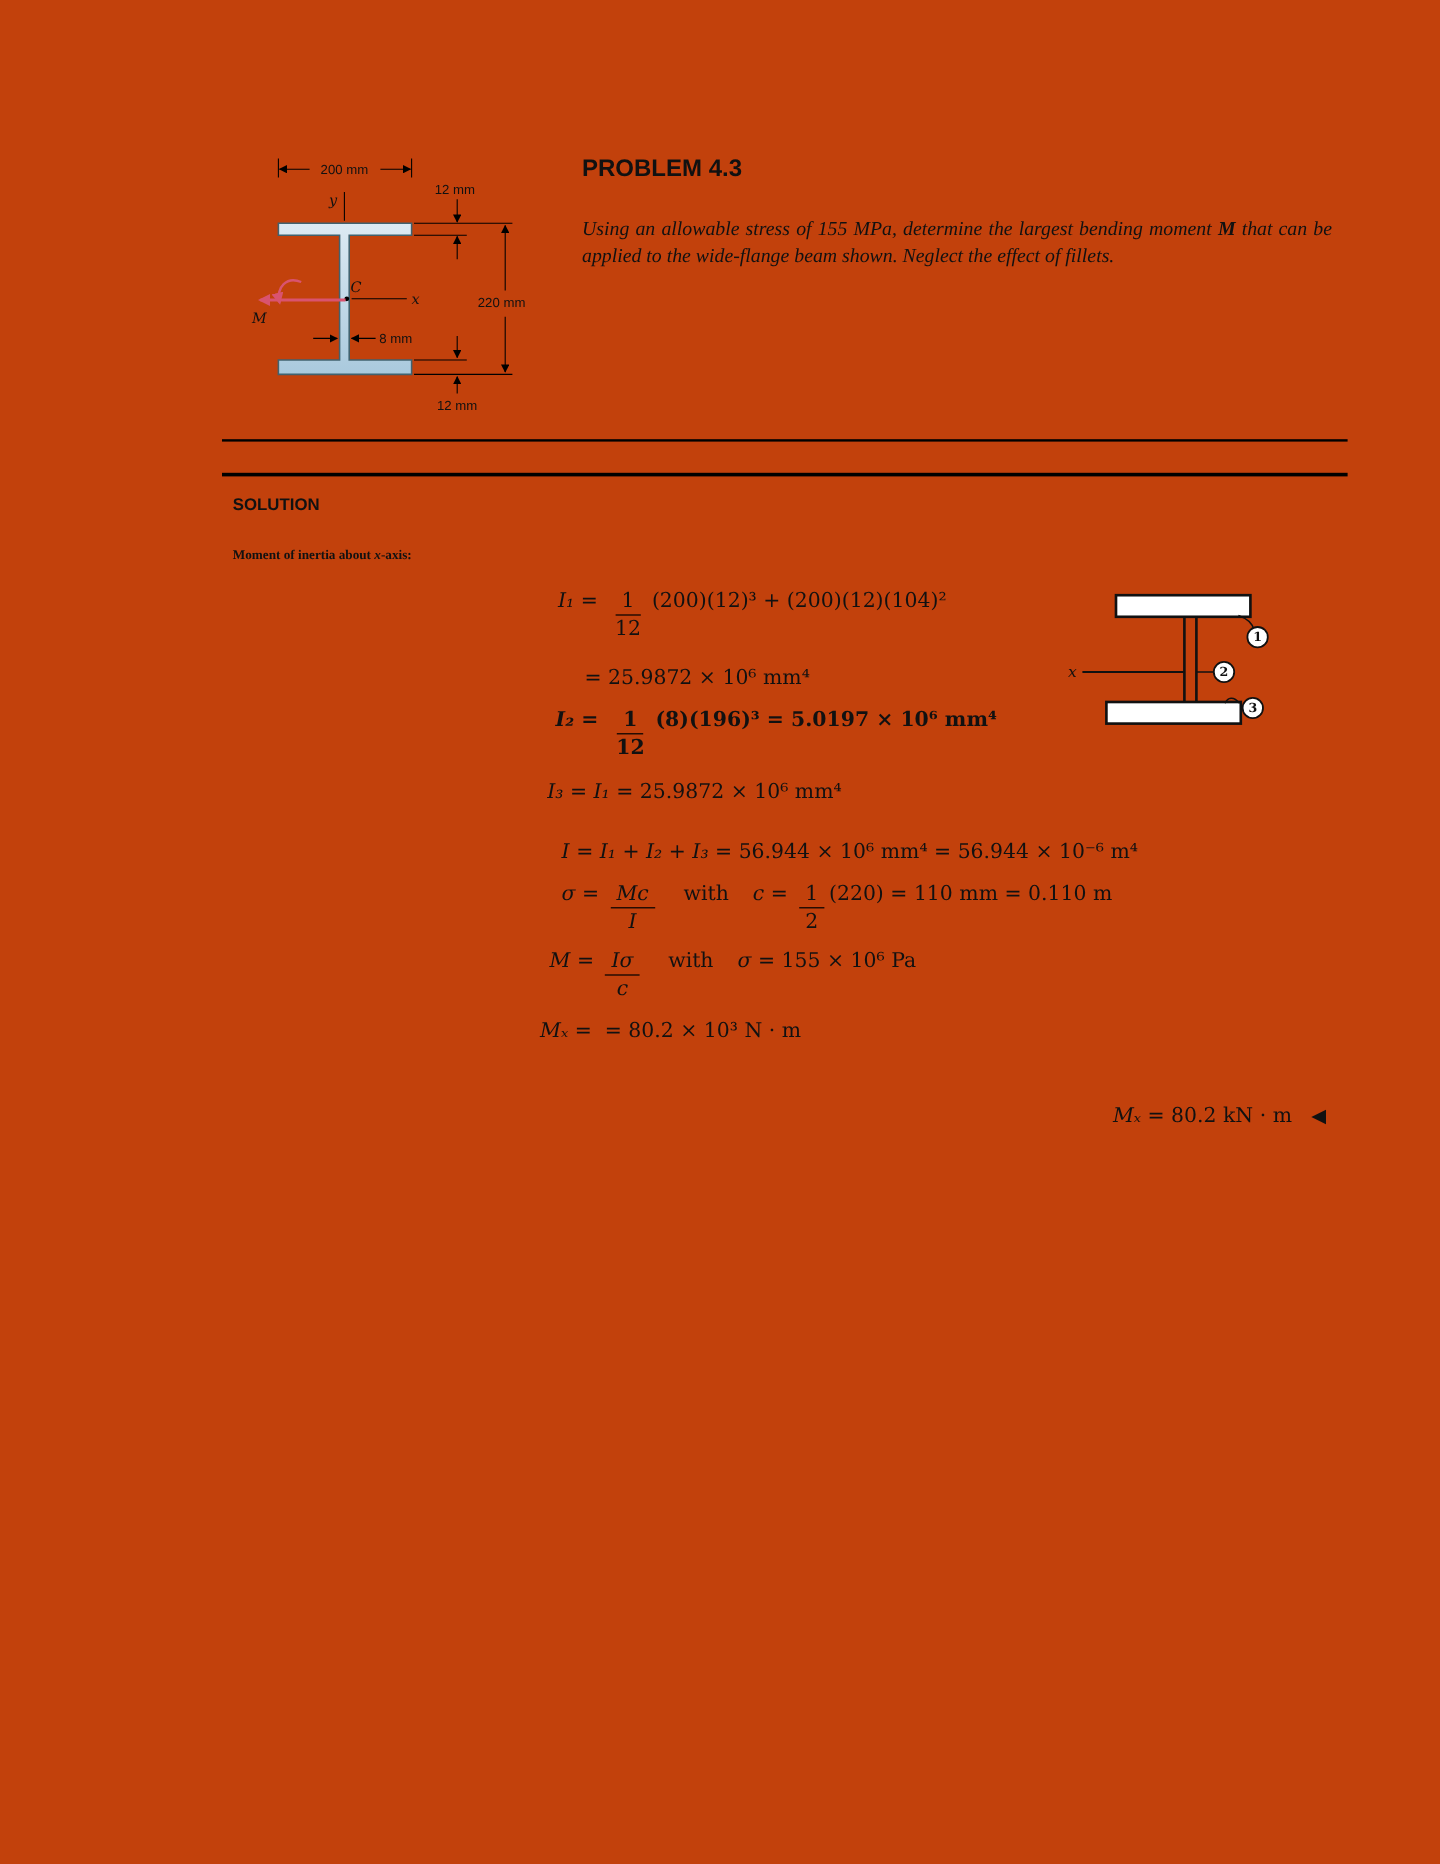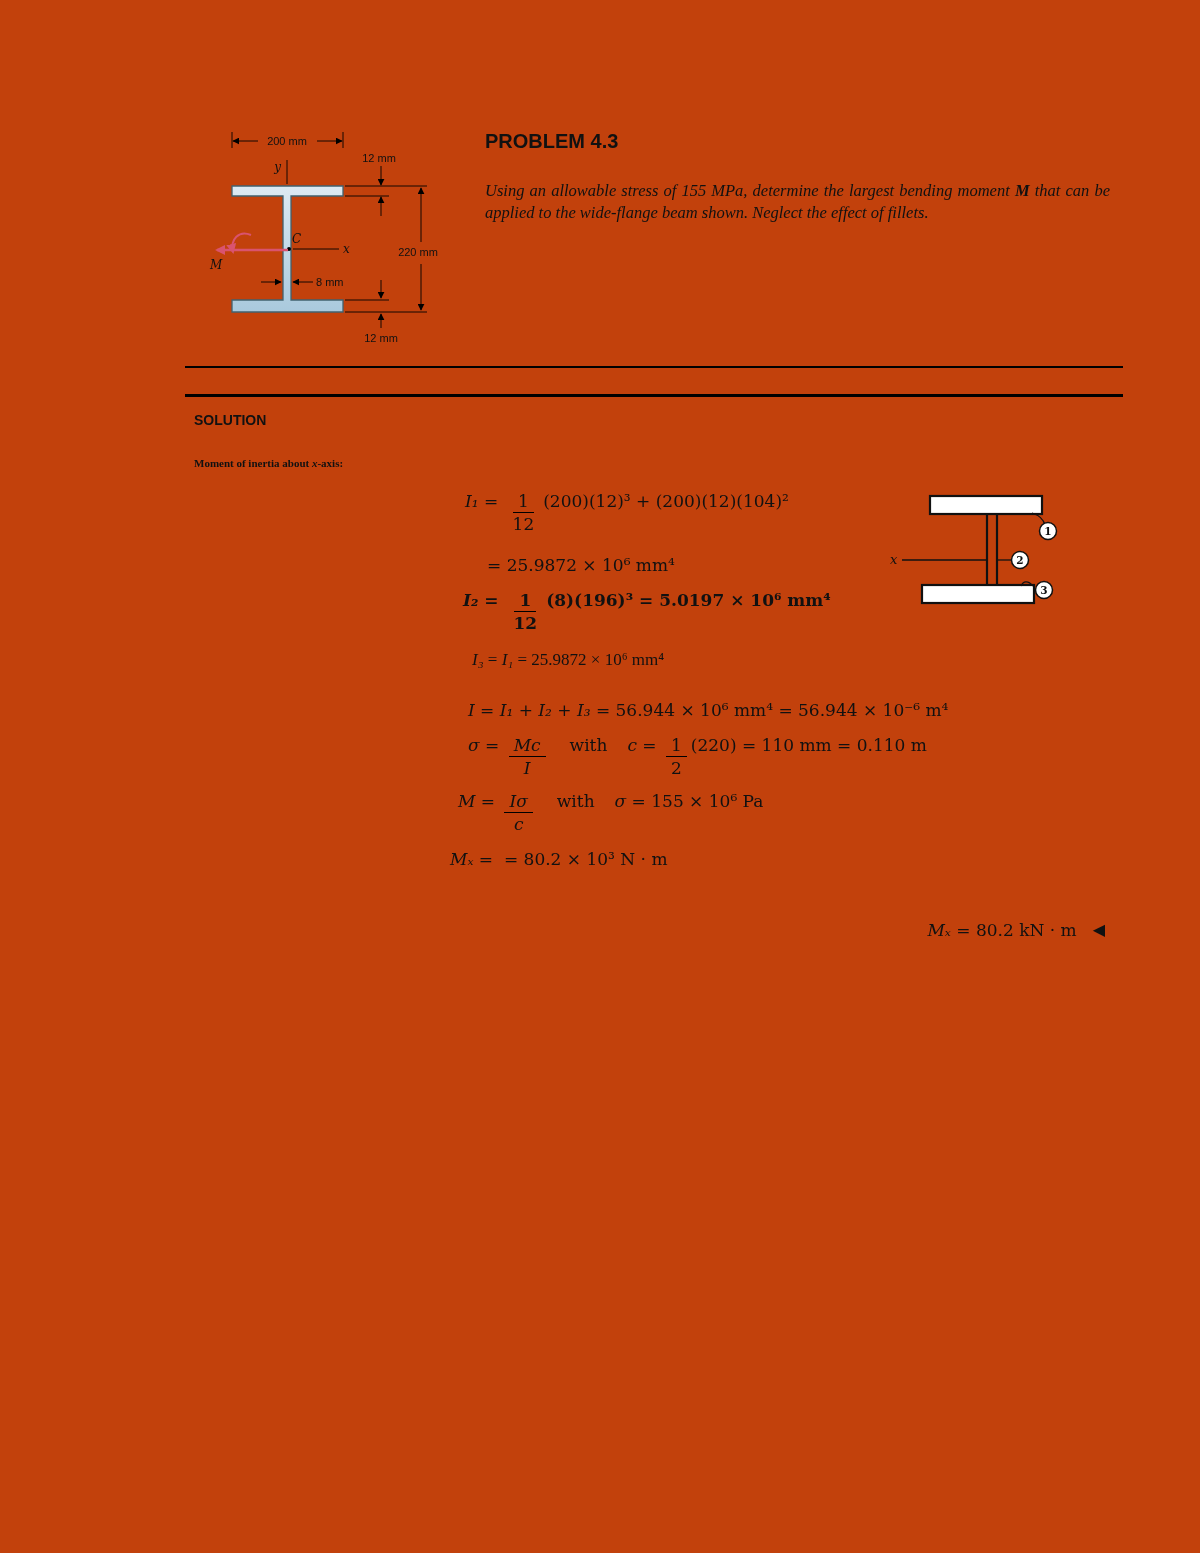--- a/index.html
+++ b/index.html
@@ -109,21 +109,21 @@
   </div>
 
   <div class="mline" style="left:487px; top:555px;">
     <span>= 25.9872 × 10⁶ mm⁴</span>
   </div>
 
   <div class="mline" style="left:463px; top:590px;font-weight:bold;">
     <span class="v">I₂</span><span> = </span><span class="frac"><span class="num">1</span><span class="den">12</span></span><span>(8)(196)³ = 5.0197 × 10⁶ mm⁴</span>
   </div>
 
-  <div class="mline" style="left:472px; top:650px;font-family:Liberation Serif, serif;">
+  <div class="mline" style="left:456px; top:650px;">
     <span class="v">I₃</span><span> = </span><span class="v">I₁</span><span> = 25.9872 × 10⁶ mm⁴</span>
   </div>
 
   <div class="mline" style="left:468px; top:700px;">
     <span class="v">I</span><span> = </span><span class="v">I₁ + I₂ + I₃</span><span> = 56.944 × 10⁶ mm⁴ = 56.944 × 10⁻⁶ m⁴</span>
   </div>
 
   <div class="mline" style="left:468px; top:735px;">
     <span class="v">σ</span><span> = </span><span class="frac"><span class="num v">Mc</span><span class="den v">I</span></span><span class="with">with</span><span class="v">c</span><span> = </span><span class="frac"><span class="num">1</span><span class="den">2</span></span><span>(220) = 110 mm = 0.110 m</span>
   </div>

